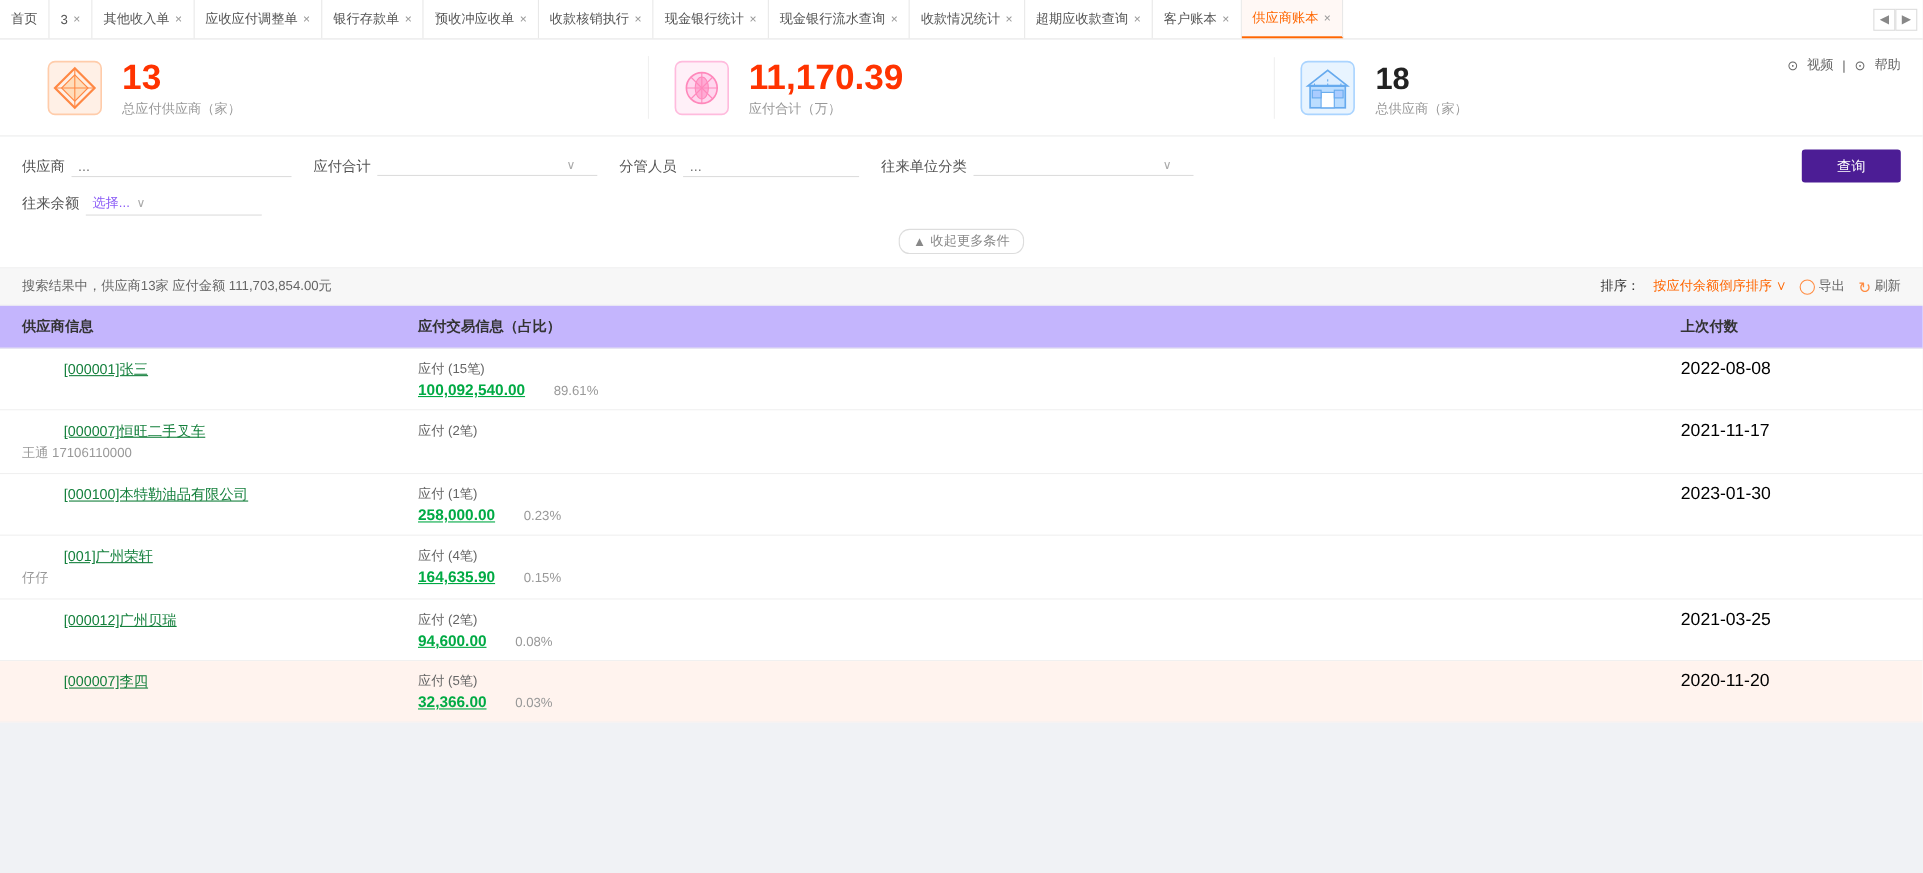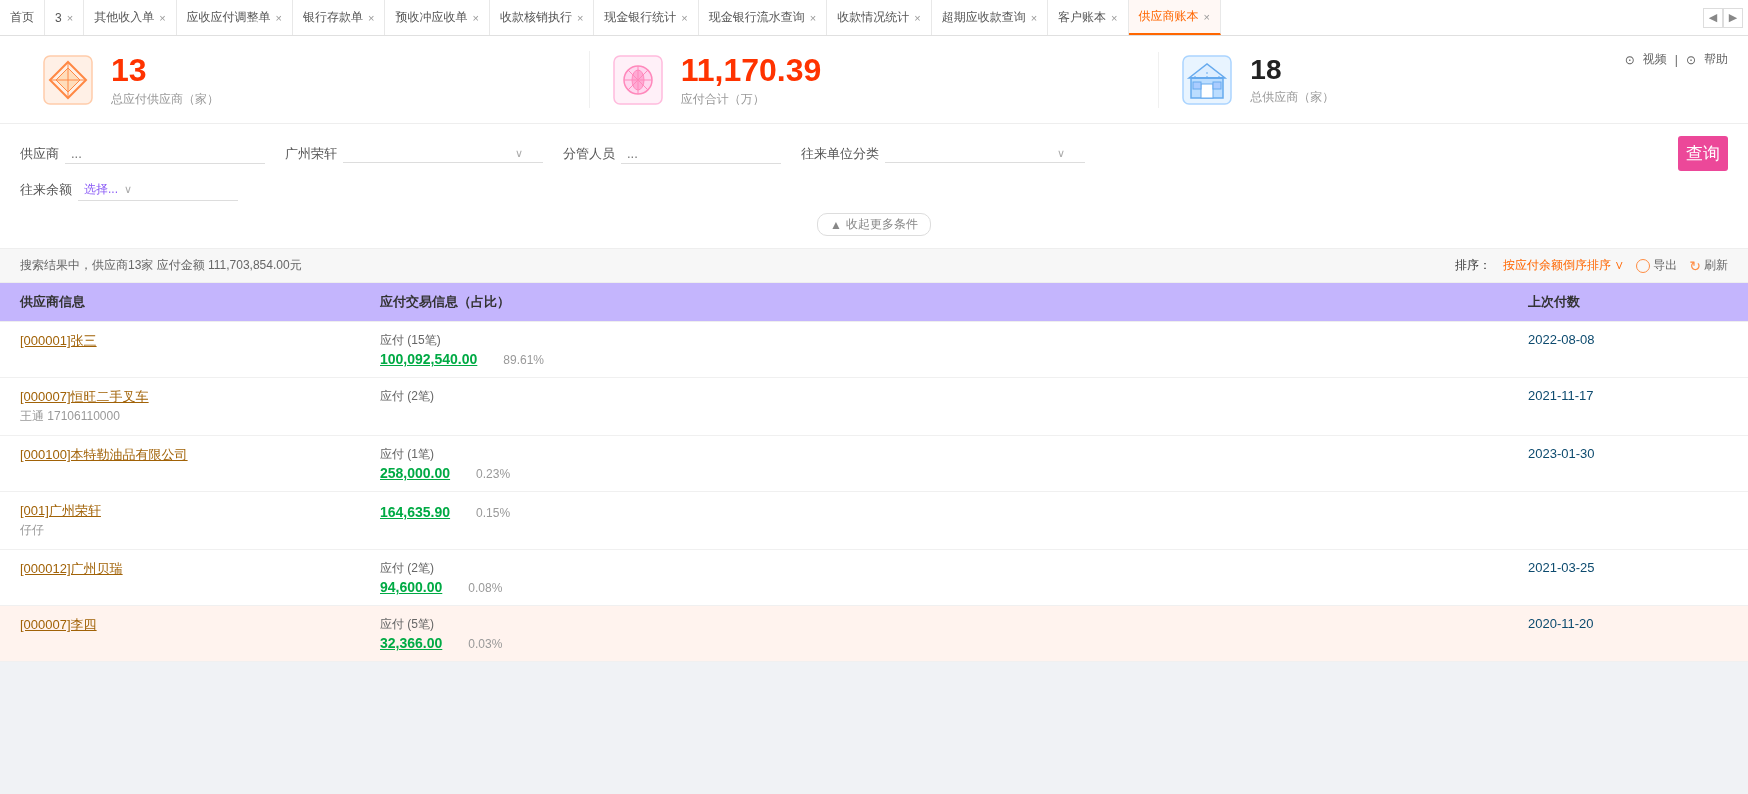--- a/index.html
+++ b/index.html
@@ -58,21 +58,21 @@
     .summary-bar {
       display: flex;
       background: #fff;
       padding: 15px 20px;
       border-bottom: 1px solid #eee;
       align-items: center;
       position: relative;
     }
     .summary-card {
       display: flex;
-      align-items: center;
+      align-items: flex-end;
       flex: 1;
       padding: 0 20px;
     }
     .summary-card + .summary-card {
       border-left: 1px solid #f0f0f0;
     }
     .card-icon {
       width: 56px;
       height: 56px;
       margin-right: 15px;
@@ -150,27 +150,27 @@
       position: relative;
       display: inline-flex;
       align-items: center;
     }
     .filter-select-box .arrow {
       margin-left: 6px;
       color: #aaa;
       font-size: 11px;
     }
     .btn-query {
-      background: #ec4899;
+      background: #4c1d95;
       color: #fff;
       border: none;
-      padding: 6px 8px;
+      padding: 6px 32px;
       border-radius: 3px;
       cursor: pointer;
-      font-size: 17px;
+      font-size: 13px;
       margin-left: auto;
     }
     .collapse-btn {
       display: flex;
       justify-content: center;
       padding: 4px 0;
       cursor: pointer;
     }
     .collapse-inner {
       display: inline-flex;
@@ -242,24 +242,25 @@
     .table-row {
       display: flex;
       padding: 10px 20px;
       border-bottom: 1px solid #f0f0f0;
       align-items: flex-start;
       cursor: pointer;
     }
     .table-row.highlighted { background: #fff3ee; }
 
     .supplier-link {
-      color: #a16207;
+      color: #15803d;
       text-decoration: underline;
       font-size: 13px;
       cursor: pointer;
+      margin-left: 38px;
     }
     .supplier-sub {
       font-size: 12px;
       color: #999;
       margin-top: 2px;
     }
     .tx-label {
       font-size: 12px;
       color: #666;
     }
@@ -275,22 +276,22 @@
       color: #999;
       margin-left: 20px;
     }
     .tx-row {
       display: flex;
       align-items: baseline;
       gap: 6px;
       margin-top: 2px;
     }
     .last-pay-date {
-      font-size: 13px;
-      color: #0c4a6e;
+      font-size: 16px;
+      color: #000000;
     }
 
     
     .main-content {
       overflow-y: auto;
       max-height: calc(794px - 36px - 88px - 100px - 40px - 40px);
     }
     .main-content::-webkit-scrollbar { width: 6px; }
     .main-content::-webkit-scrollbar-thumb { background: #ddd; border-radius: 3px; }
   </style>
@@ -390,21 +391,21 @@
   </div>
 </div>
 
 <div class="filter-area">
   <div class="filter-row">
     <div class="filter-item">
       <span class="filter-label">供应商</span>
       <input class="filter-input" type="text" style="width: 200px;" placeholder="...">
     </div>
     <div class="filter-item">
-      <span class="filter-label">广州荣轩</span>
+      <span class="filter-label">应付合计</span>
       <div class="filter-select-box" style="min-width:200px;">
         <span style="flex:1;"></span>
         <span class="arrow">∨</span>
       </div>
     </div>
     <div class="filter-item">
       <span class="filter-label">分管人员</span>
       <input class="filter-input" type="text" style="width: 160px;" placeholder="...">
     </div>
     <div class="filter-item">
@@ -485,20 +486,21 @@
           <div class="tx-row">
             <span class="tx-amount">258,000.00</span>
             <span class="tx-percent">0.23%</span>
           </div>
         </div>
         <div class="col-lastpay"><span class="last-pay-date">2023-01-30</span></div>
       </div>
       <div class="table-row">
         <div class="col-supplier"><span class="supplier-link">[001]广州荣轩</span><div class="supplier-sub">仔仔</div></div>
         <div class="col-transaction">
+          <div class="tx-label">应付 (4笔)</div>
           <div class="tx-row">
             <span class="tx-amount">164,635.90</span>
             <span class="tx-percent">0.15%</span>
           </div>
         </div>
         <div class="col-lastpay"><span class="last-pay-date"></span></div>
       </div>
       <div class="table-row">
         <div class="col-supplier"><span class="supplier-link">[000012]广州贝瑞</span></div>
         <div class="col-transaction">

